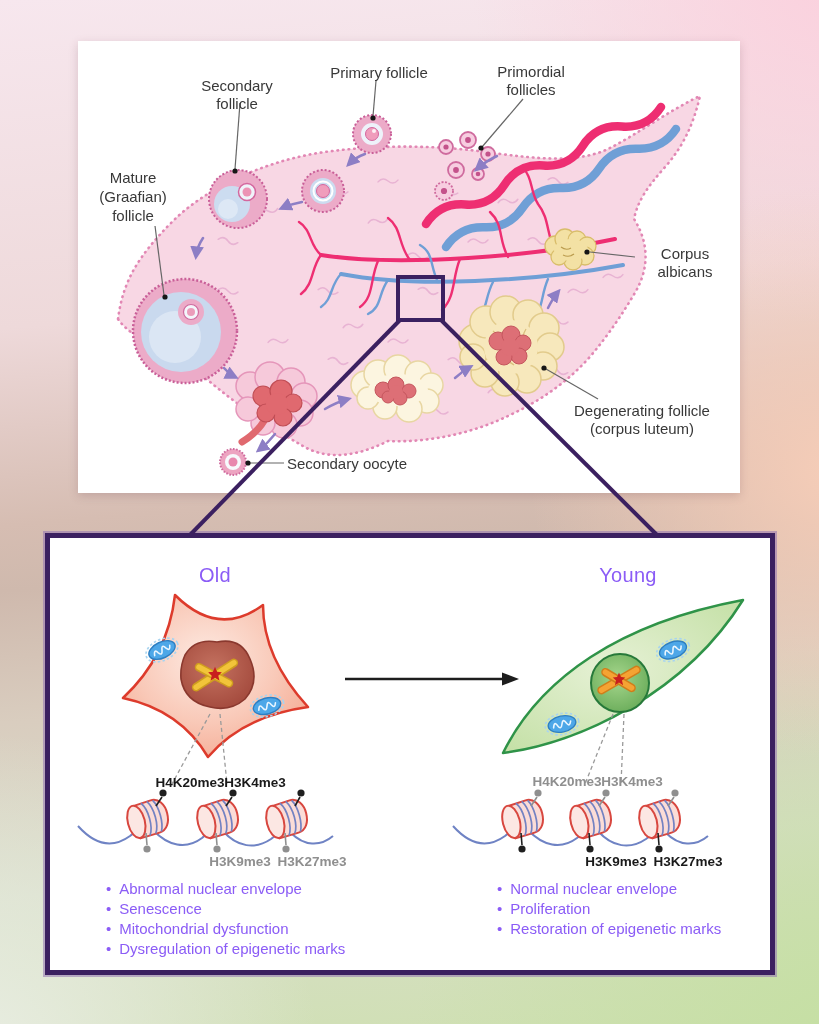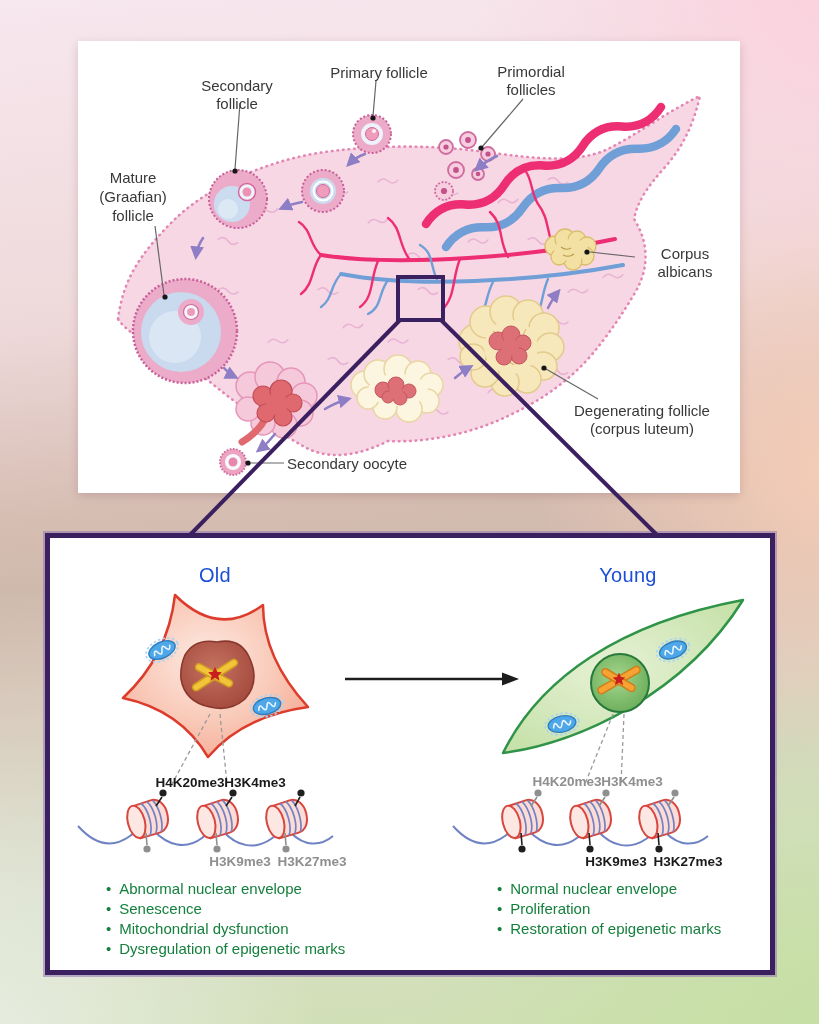--- a/index.html
+++ b/index.html
@@ -14,26 +14,26 @@
       linear-gradient(175deg,#f7e7ee 0%,#eed9da 30%,#d6bdb2 48%,#cfb9ad 54%,#d9cdbf 66%,#d8dec8 82%,#cfe0b2 100%);
   }
   .panel-top{position:absolute;left:78px;top:41px;width:662px;height:452px;background:#fff;
     box-shadow:0 3px 9px rgba(110,70,80,.22);}
   .panel-bottom{position:absolute;left:45px;top:533px;width:730px;height:442px;background:#fff;
     border:5px solid #3b2060;box-sizing:border-box;box-shadow:0 0 0 2px rgba(146,114,176,.55);}
   .panel-top svg,.panel-bottom svg{position:absolute;left:0;top:0;}
   .lbl{position:absolute;font-size:15px;line-height:18px;color:#383838;text-align:center;white-space:pre-line;}
   .lbl.l3{line-height:19px;}
   .lbl.nowrap{white-space:nowrap;text-align:right;}
-  .title{position:absolute;font-size:20px;color:#1d4ed8;text-align:center;letter-spacing:.3px;}
+  .title{position:absolute;font-size:20px;color:#8b5cf6;text-align:center;letter-spacing:.3px;}
   .cellrep{position:absolute;font-size:16.5px;line-height:22px;color:#2f2f2f;text-align:center;white-space:pre-line;}
   .mark{position:absolute;font-size:13.5px;line-height:16px;font-weight:700;text-align:center;white-space:nowrap;}
   .mark.on{color:#1a1a1a;}
   .mark.off{color:#8f8f8f;}
-  .blist{position:absolute;font-size:15px;line-height:20px;color:#15803d;}
+  .blist{position:absolute;font-size:15px;line-height:20px;color:#8b5cf6;}
   .blist .li{display:flex;}
   .blist .li::before{content:"\2022";margin-right:8px;font-size:15px;}
   .overlay{position:absolute;left:0;top:0;pointer-events:none;z-index:50;}
 </style>
 </head>
 <body>
 
 <div class="panel-top">
   <svg width="662" height="452" viewBox="0 0 662 452">
     <defs>

